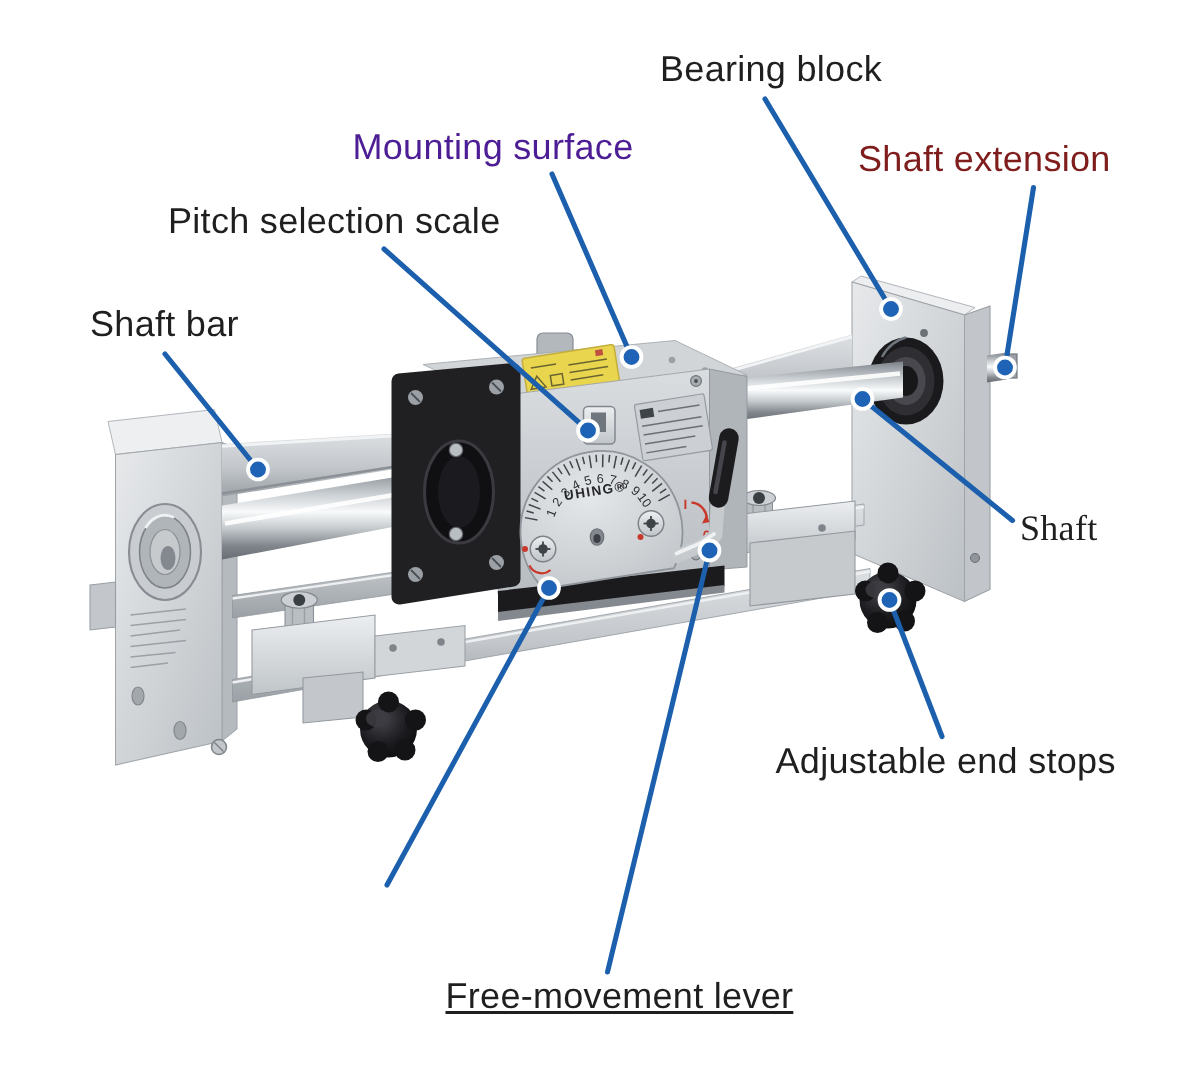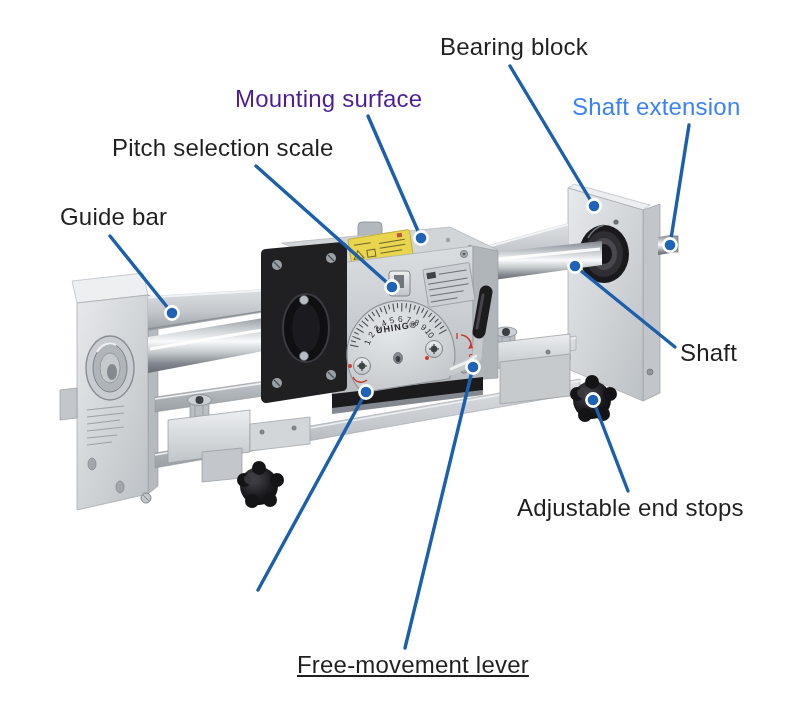--- a/index.html
+++ b/index.html
@@ -326,19 +326,19 @@
         <circle cx="366" cy="392" r="6.6" fill="#1e63b5" stroke="#ffffff" stroke-width="2.6"></circle>
         <line x1="405" y1="648" x2="473" y2="367" stroke="#1b5fad" stroke-width="3.4" stroke-linecap="round"></line>
         <circle cx="473" cy="367" r="6.6" fill="#1e63b5" stroke="#ffffff" stroke-width="2.6"></circle>
       </g>
 </svg>
 
 <div id="labels-layer">
       <div class="part-label" style="left: 440px; top: 34px; color: rgb(31, 31, 31);">Bearing block</div>
       <div class="part-label" style="left: 235px; top: 86px; color: #4c1d95;">Mounting surface</div>
       <div class="part-label" style="left: 112px; top: 135px; color: rgb(31, 31, 31);">Pitch selection scale</div>
-      <div class="part-label" style="left: 572px; top: 94px; color: #3b82f6;">Shaft extension</div>
-      <div class="part-label" style="left: 60px; top: 204px; color: rgb(31, 31, 31);">Guide bar</div>
-      <div class="part-label" style="left: 680px; top: 340px; color: rgb(31, 31, 31);">Shaft</div>
+      <div class="part-label" style="left: 572px; top: 94px; color: #7f1d1d;">Shaft extension</div>
+      <div class="part-label" style="left: 60px; top: 204px; color: rgb(31, 31, 31);">Shaft bar</div>
+      <div class="part-label" style="left: 680px; top: 340px; color: rgb(31, 31, 31); font-family: Liberation Serif, serif;">Shaft</div>
       <div class="part-label" style="left: 517px; top: 495px; color: rgb(31, 31, 31); text-align: right;">Adjustable end stops</div>
       <div class="part-label" style="left: 297px; top: 652px; color: rgb(31, 31, 31); text-decoration: underline;">Free-movement lever</div>
     </div>
 </div>
 
 </body></html>

